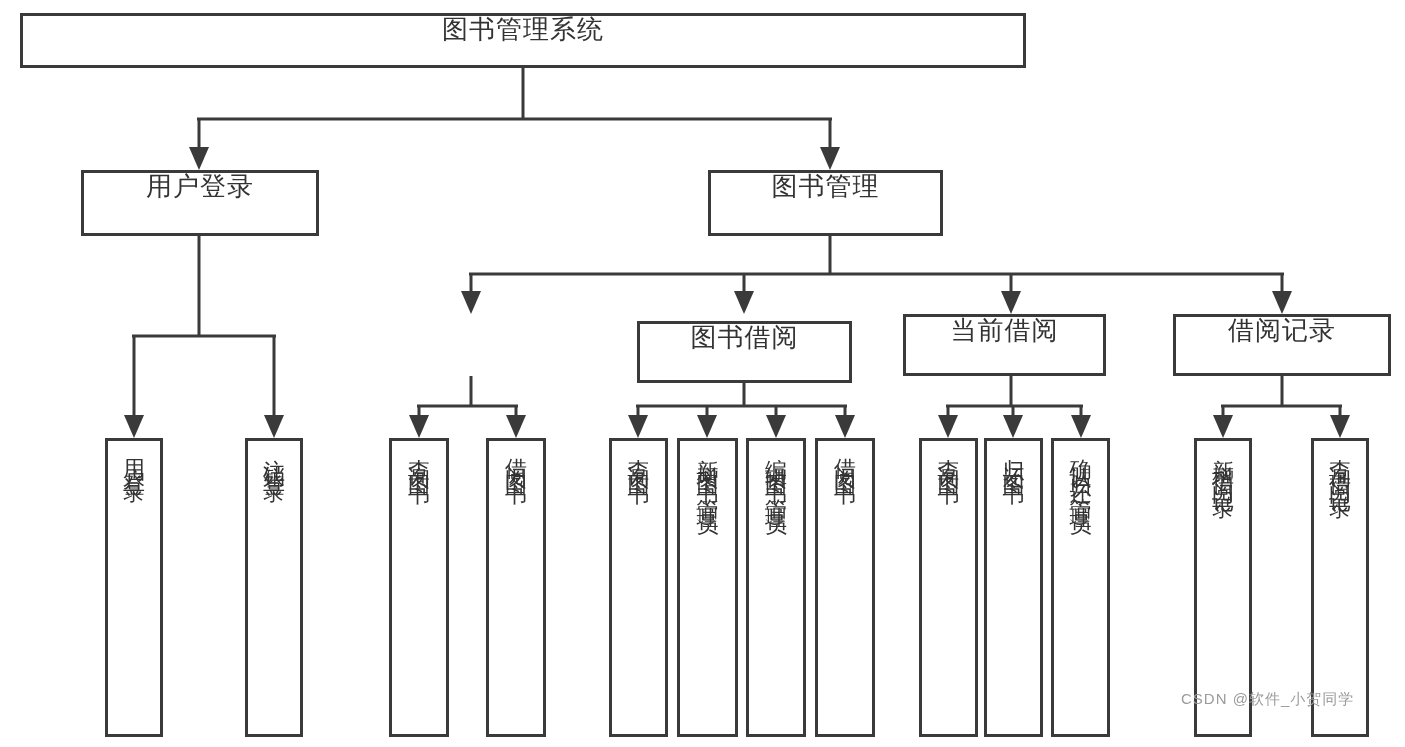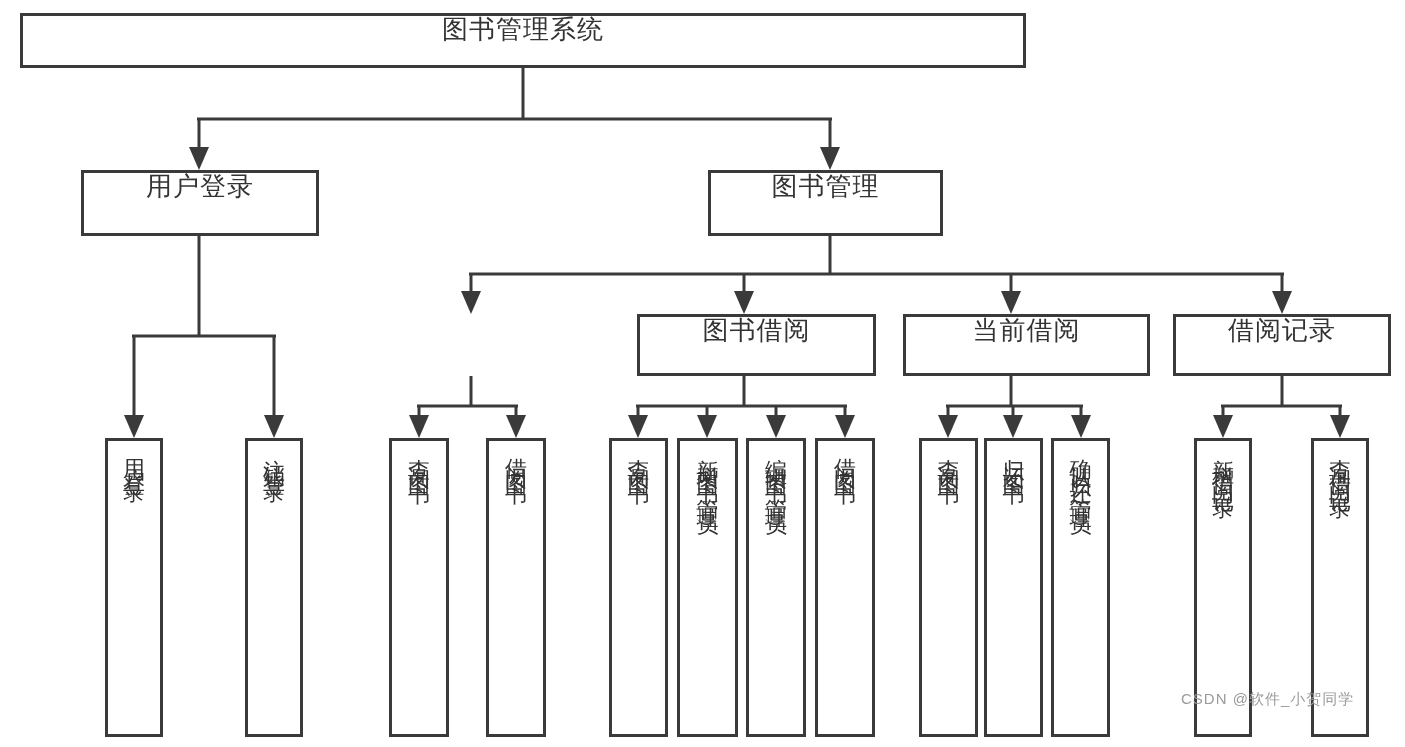--- a/index.html
+++ b/index.html
@@ -111,24 +111,24 @@
     <span class="hlabel">图书管理系统</span>
   </div>
 
   <div class="node" style="left:81px;top:170px;width:238px;height:66px">
     <span class="hlabel">用户登录</span>
   </div>
   <div class="node" style="left:708px;top:170px;width:235px;height:66px">
     <span class="hlabel">图书管理</span>
   </div>
 
-  <div class="node" style="left:637px;top:314px;width:239px;height:62px">
+  <div class="node" style="left:637px;top:321px;width:215px;height:62px">
     <span class="hlabel">图书借阅</span>
   </div>
-  <div class="node" style="left:903px;top:314px;width:247px;height:62px">
+  <div class="node" style="left:903px;top:314px;width:203px;height:62px">
     <span class="hlabel">当前借阅</span>
   </div>
   <div class="node" style="left:1173px;top:314px;width:218px;height:62px">
     <span class="hlabel">借阅记录</span>
   </div>
 
   <div class="node leaf" style="left:105px;width:58px">
     <span class="vlabel">用户登录</span>
   </div>
   <div class="node leaf" style="left:245px;width:58px">

